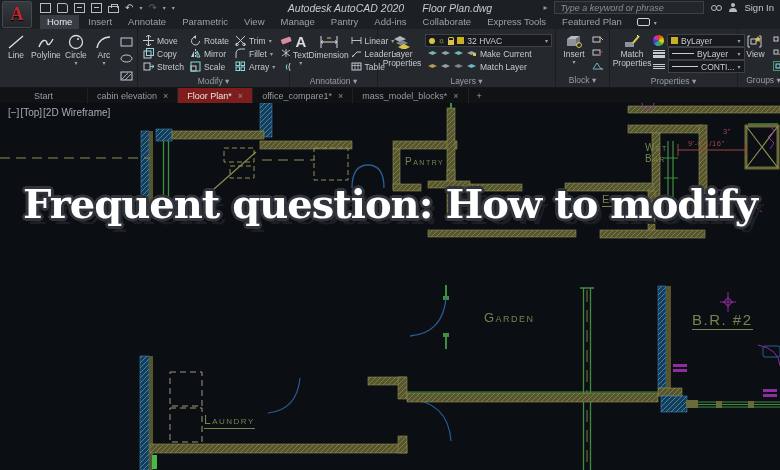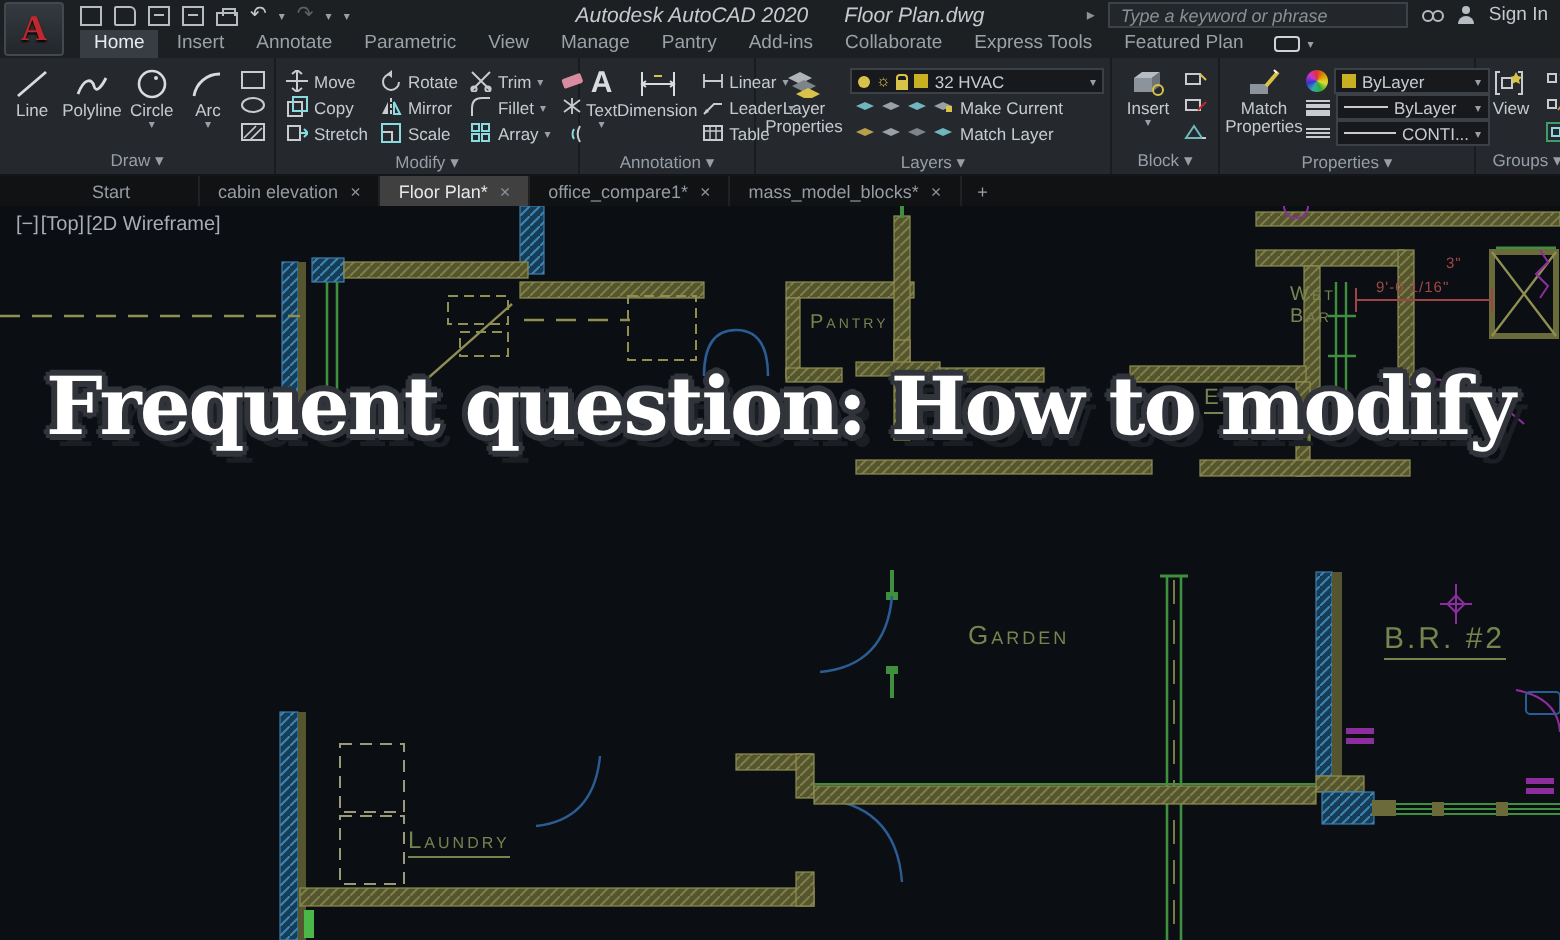--- a/index.html
+++ b/index.html
@@ -73,22 +73,22 @@
                 background:conic-gradient(#d33,#d90,#dd3,#3a3,#3aa,#33c,#c3c,#d33); display:inline-block; }
   .lwicon { display:inline-flex; flex-direction:column; gap:1px; }
   .lwicon i { display:block; width:12px; background:#c8ccd1; }
   .linepre { display:inline-block; height:1px; background:#c8ccd1; flex:0 0 auto; }
   .mini-grid { display:grid; grid-template-columns:repeat(4,11px); gap:1px 2px; align-items:center; }
 
   
   .filetabs { height:15px; background:#101214; display:flex; align-items:stretch; font-size:9px; }
   .ftab { display:flex; align-items:center; gap:6px; padding:0 9px; color:#959ca3; cursor:pointer;
           border-right:1px solid #1e2125; white-space:nowrap; }
-  .ftab.start { padding:0 34px;margin-left:12px; }
-  .ftab.active { background:#404040; color:#e6e8ea; }
+  .ftab.start { padding:0 34px; }
+  .ftab.active { background:#7f1d1d; color:#e6e8ea; }
   .ftab .x { color:#8a9097; font-size:9px; }
   .plus { color:#9aa0a6; padding:0 8px; display:flex; align-items:center; cursor:pointer; }
 
   
   .canvas { position:relative; width:780px; height:367px; background:#0b0e13; overflow:hidden; }
   .plan { position:absolute; left:0; top:0; z-index:1; }
   .vpc { position:absolute; left:8px; top:4px; z-index:4; font-size:10px; color:#a8adb3; display:flex; gap:1px; }
   .vpc span { cursor:pointer; }
   .cadlbl { position:absolute; z-index:2; color:#76844e; font-variant:small-caps; letter-spacing:1.5px;
             font-size:11px; white-space:nowrap; }
@@ -190,21 +190,20 @@
             </svg>
           <svg class="ic" width="13" height="9">
               <ellipse cx="6.5" cy="4.5" rx="5.5" ry="3.5" stroke="#c8ccd1" fill="none"></ellipse>
             </svg>
           <svg class="ic" width="13" height="10">
               <rect x="1" y="1" width="11" height="8" stroke="#c8ccd1" fill="none"></rect>
               <path d="M2 8 L8 2 M5 9 L11 3" stroke="#c8ccd1" stroke-width="0.8"></path>
             </svg>
         </div>
       </div>
-      <div class="plabel"><span>Draw</span> <span class="cc">▾</span></div>
     </div>
 
     <div class="panel" style="width:152px">
       <div class="pbody">
         <div class="smallcol">
           <div class="srow">
             <svg class="ic" width="11" height="11">
                 <path d="M5.5 0 L5.5 11 M0 5.5 L11 5.5 M3 2 L5.5 0 L8 2 M3 9 L5.5 11 L8 9" stroke="#c8ccd1" stroke-width="1" fill="none"></path>
               </svg>
             <span class="lbl">Move</span>

